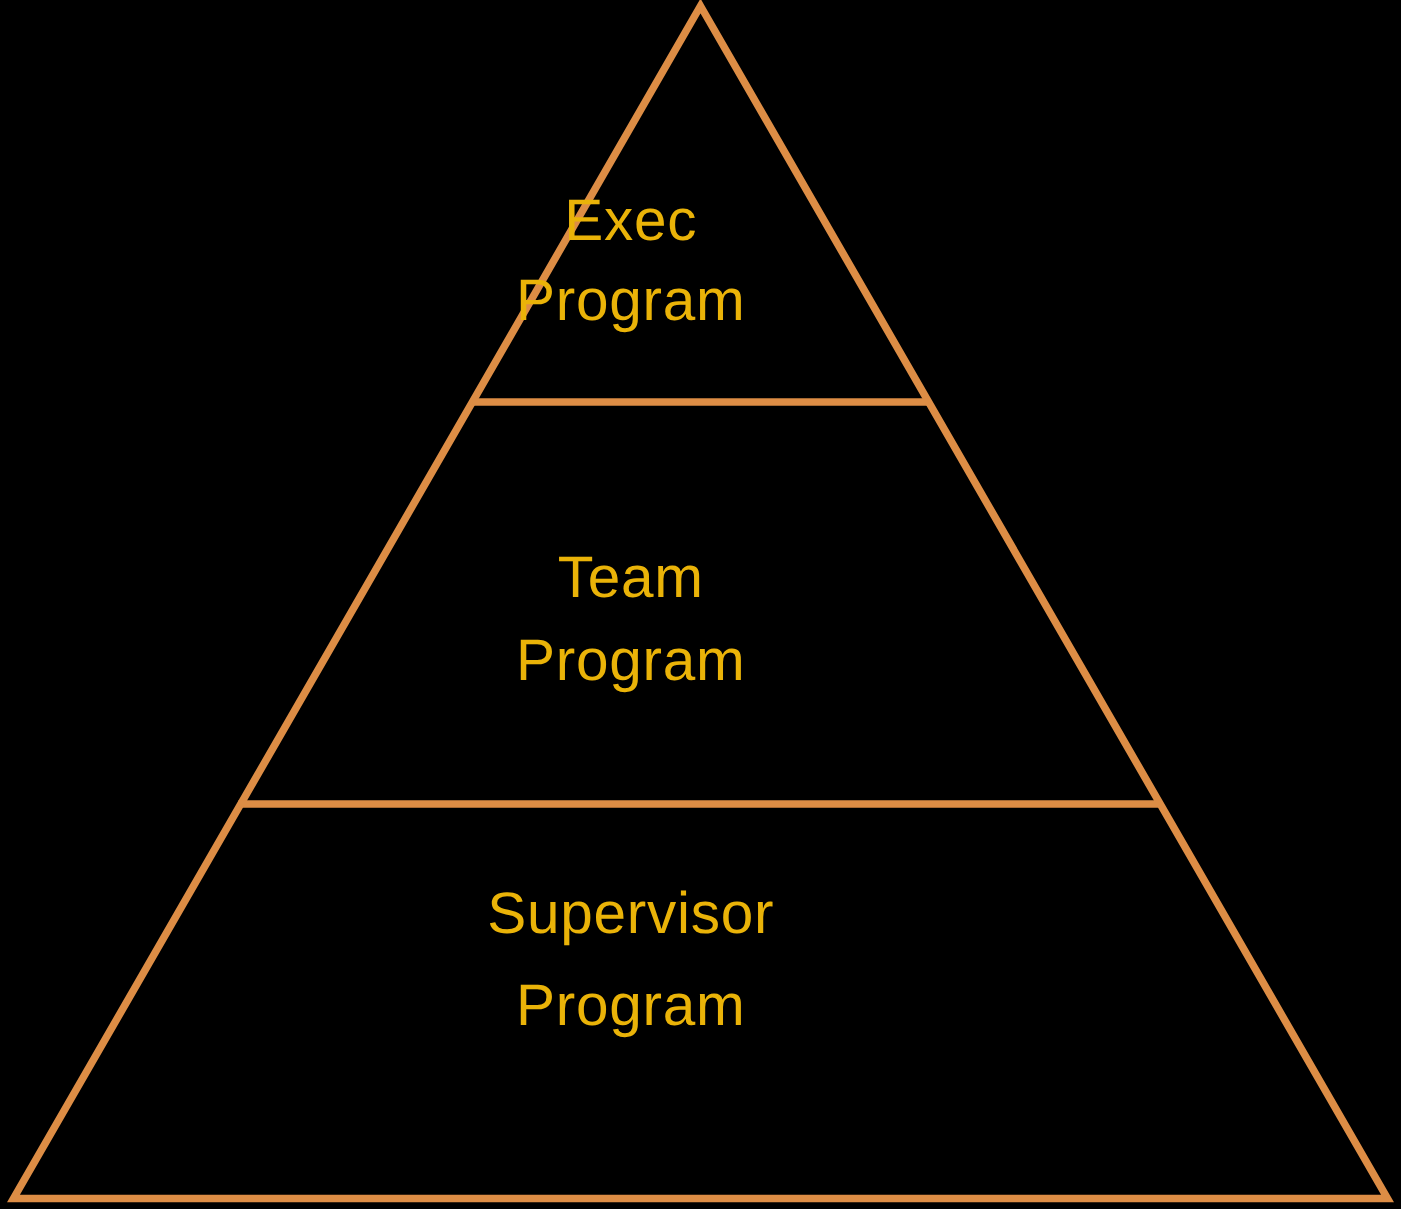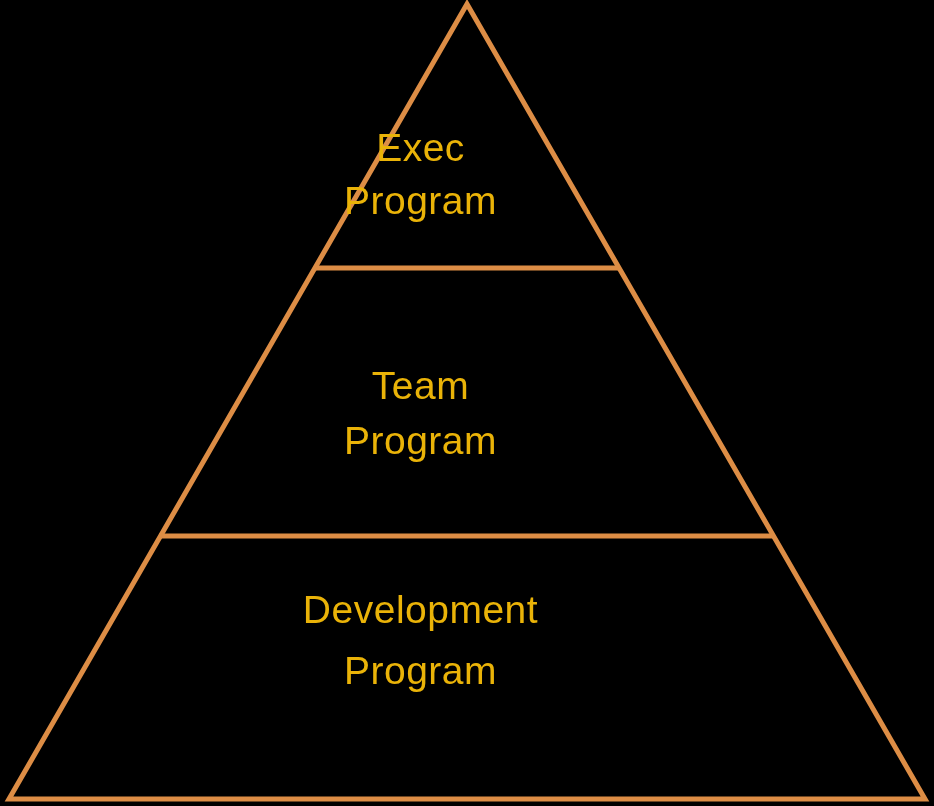--- a/index.html
+++ b/index.html
@@ -60,17 +60,17 @@
     <span class="line">Exec</span>
     <span class="line">Program</span>
   </div>
 
   <div class="tier-label tier-team">
     <span class="line">Team</span>
     <span class="line">Program</span>
   </div>
 
   <div class="tier-label tier-supervisor">
-    <span class="line">Development</span>
+    <span class="line">Supervisor</span>
     <span class="line">Program</span>
   </div>
 
 </div>
 
 </body></html>

